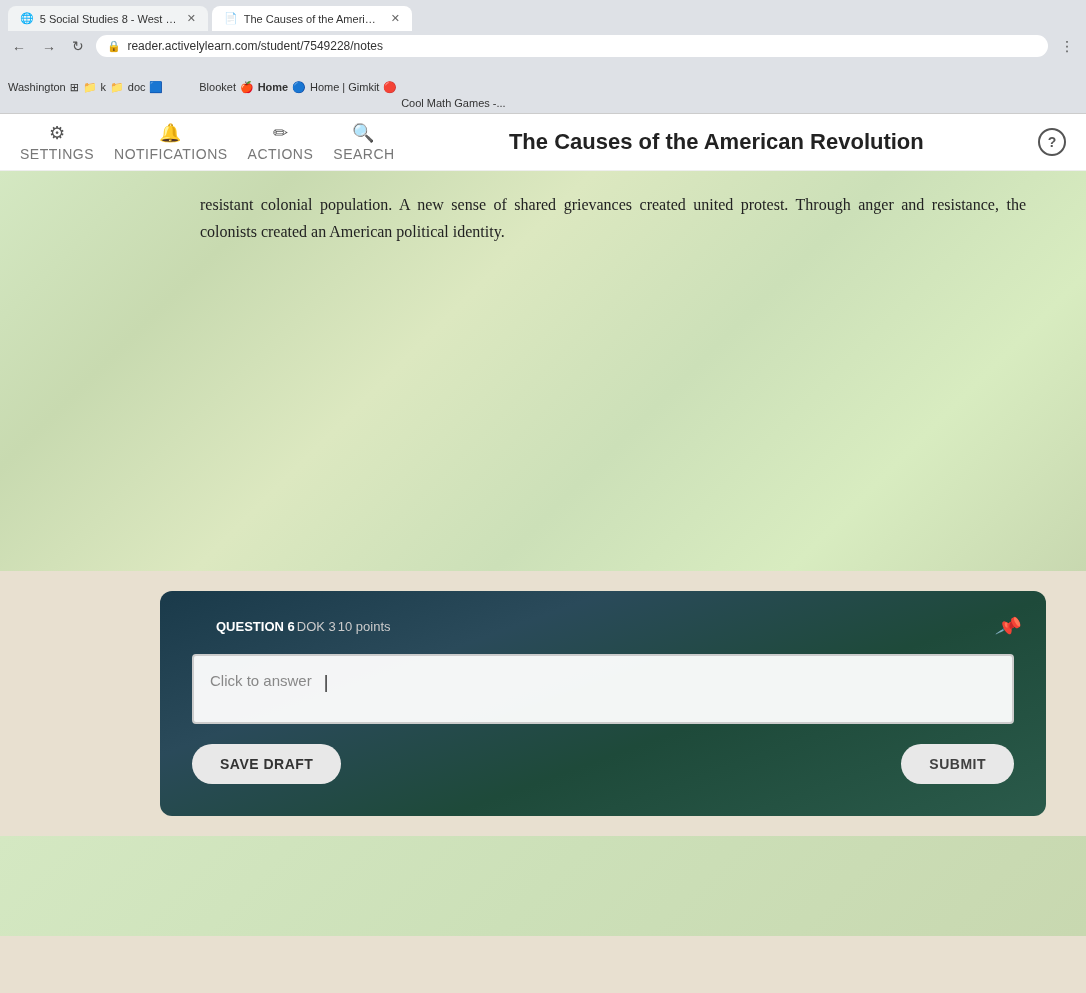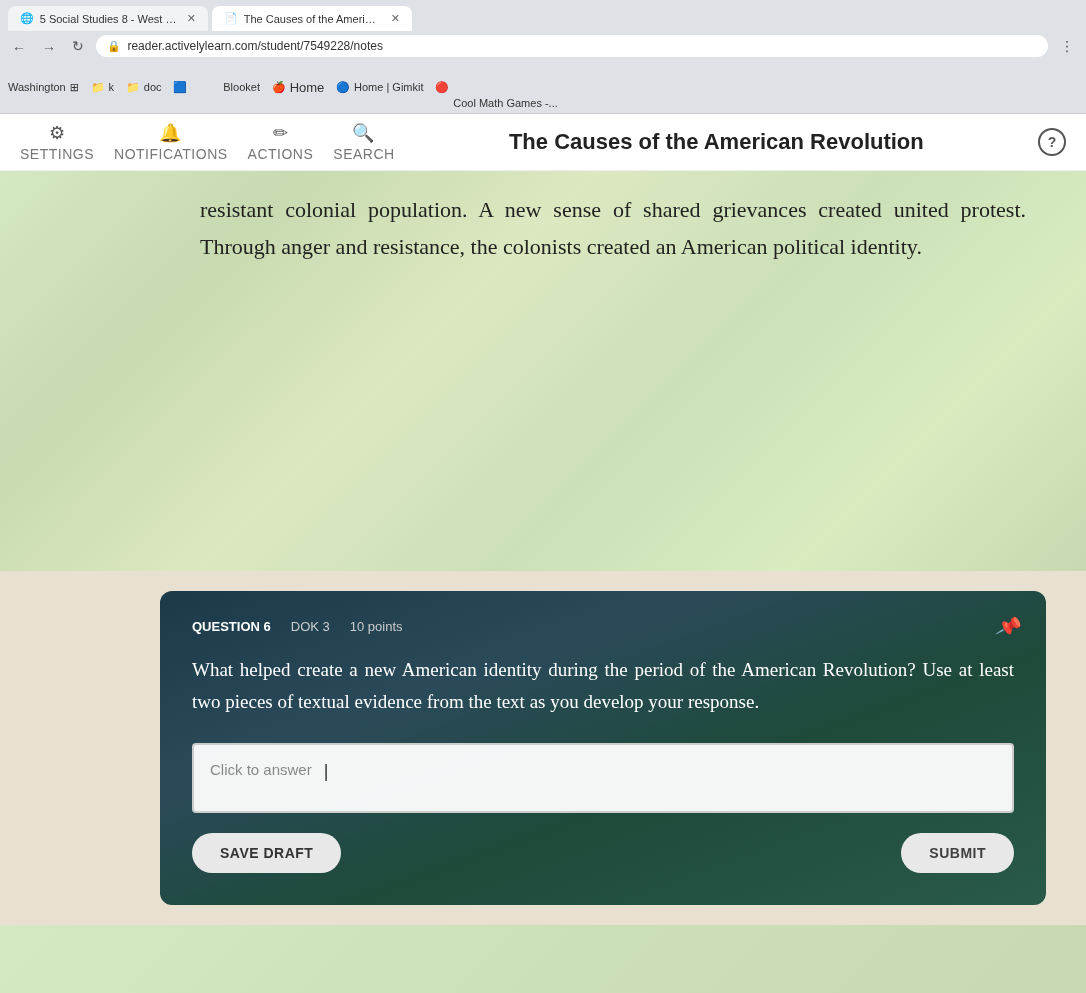--- a/index.html
+++ b/index.html
@@ -78,21 +78,21 @@
       display: flex;
       align-items: center;
       gap: 6px;
     }
 
     .bookmarks-bar {
       display: flex;
       align-items: center;
       padding: 4px 8px;
       background: #dee1e6;
-      gap: 12px;
+      gap: 4px;
       border-bottom: 1px solid #ccc;
       font-size: 12px;
     }
 
     .bookmark-item {
       display: flex;
       align-items: center;
       gap: 4px;
       color: #333;
       cursor: pointer;
@@ -160,21 +160,21 @@
 
     
     .main-content {
       padding: 20px 60px 20px 200px;
       background: linear-gradient(135deg, #d4e8c2 0%, #c8dab0 20%, #dce8c0 40%, #cce0b8 60%, #d8ecc0 80%, #c8d8b0 100%);
       min-height: 400px;
       position: relative;
     }
 
     .reading-text {
-      font-size: 22px;
+      font-size: 16px;
       line-height: 1.7;
       color: #222;
       text-align: justify;
       font-family: 'Times New Roman', Times, serif;
     }
 
     
     .question-card {
       background: linear-gradient(160deg, #1a3a4a 0%, #2a4a5a 30%, #1e4a3a 60%, #2a5a4a 100%);
       border-radius: 12px;
@@ -183,21 +183,22 @@
       color: #fff;
       position: relative;
     }
 
     .question-meta {
       font-size: 13px;
       color: #ccc;
       margin-bottom: 20px;
       display: flex;
       align-items: center;
-      gap: 20px;
+      gap: 2px;
+      margin-left: 24px;
     }
 
     .question-meta-bold {
       font-weight: bold;
       color: #fff;
     }
 
     .pin-icon {
       position: absolute;
       top: 24px;
@@ -315,21 +316,21 @@
     <div class="bookmark-item">
       <span style="font-size:11px;">📁</span>
       <span style="font-size:11px;">doc</span>
     </div>
     <div class="bookmark-item">
       <span style="font-size:11px;">🟦</span>
       <span style="font-size:11px;margin-left:32px;">Blooket</span>
     </div>
     <div class="bookmark-item">
       <span style="font-size:11px;">🍎</span>
-      <span style="font-size:13px;">Home</span>
+      <span style="font-size:11px;font-weight:bold;">Home</span>
     </div>
     <div class="bookmark-item">
       <span style="font-size:11px;">🔵</span>
       <span style="font-size:11px;">Home | Gimkit</span>
     </div>
     <div class="bookmark-item">
       <span style="font-size:11px;">🔴</span>
       <span style="font-size:11px;margin-top:32px;">Cool Math Games -...</span>
     </div>
   </div>
@@ -366,21 +367,20 @@
 
 <div class="question-card">
   <div class="question-meta">
     <span class="question-meta-bold">QUESTION 6</span>
     <span>DOK 3</span>
     <span>10 points</span>
   </div>
 
   <span class="pin-icon">📌</span>
 
-  <p class="question-text">What helped create a new American identity during the period of the American Revolution? Use at least two pieces of textual evidence from the text as you develop your response.</p>
 
   <div class="answer-input">
     <span style="color:#888; font-style:normal;">Click to answer</span>
     <span class="cursor-blink">|</span>
   </div>
 
   <div class="card-buttons">
     <button class="btn-save-draft">SAVE DRAFT</button>
     <button class="btn-submit">SUBMIT</button>
   </div>

